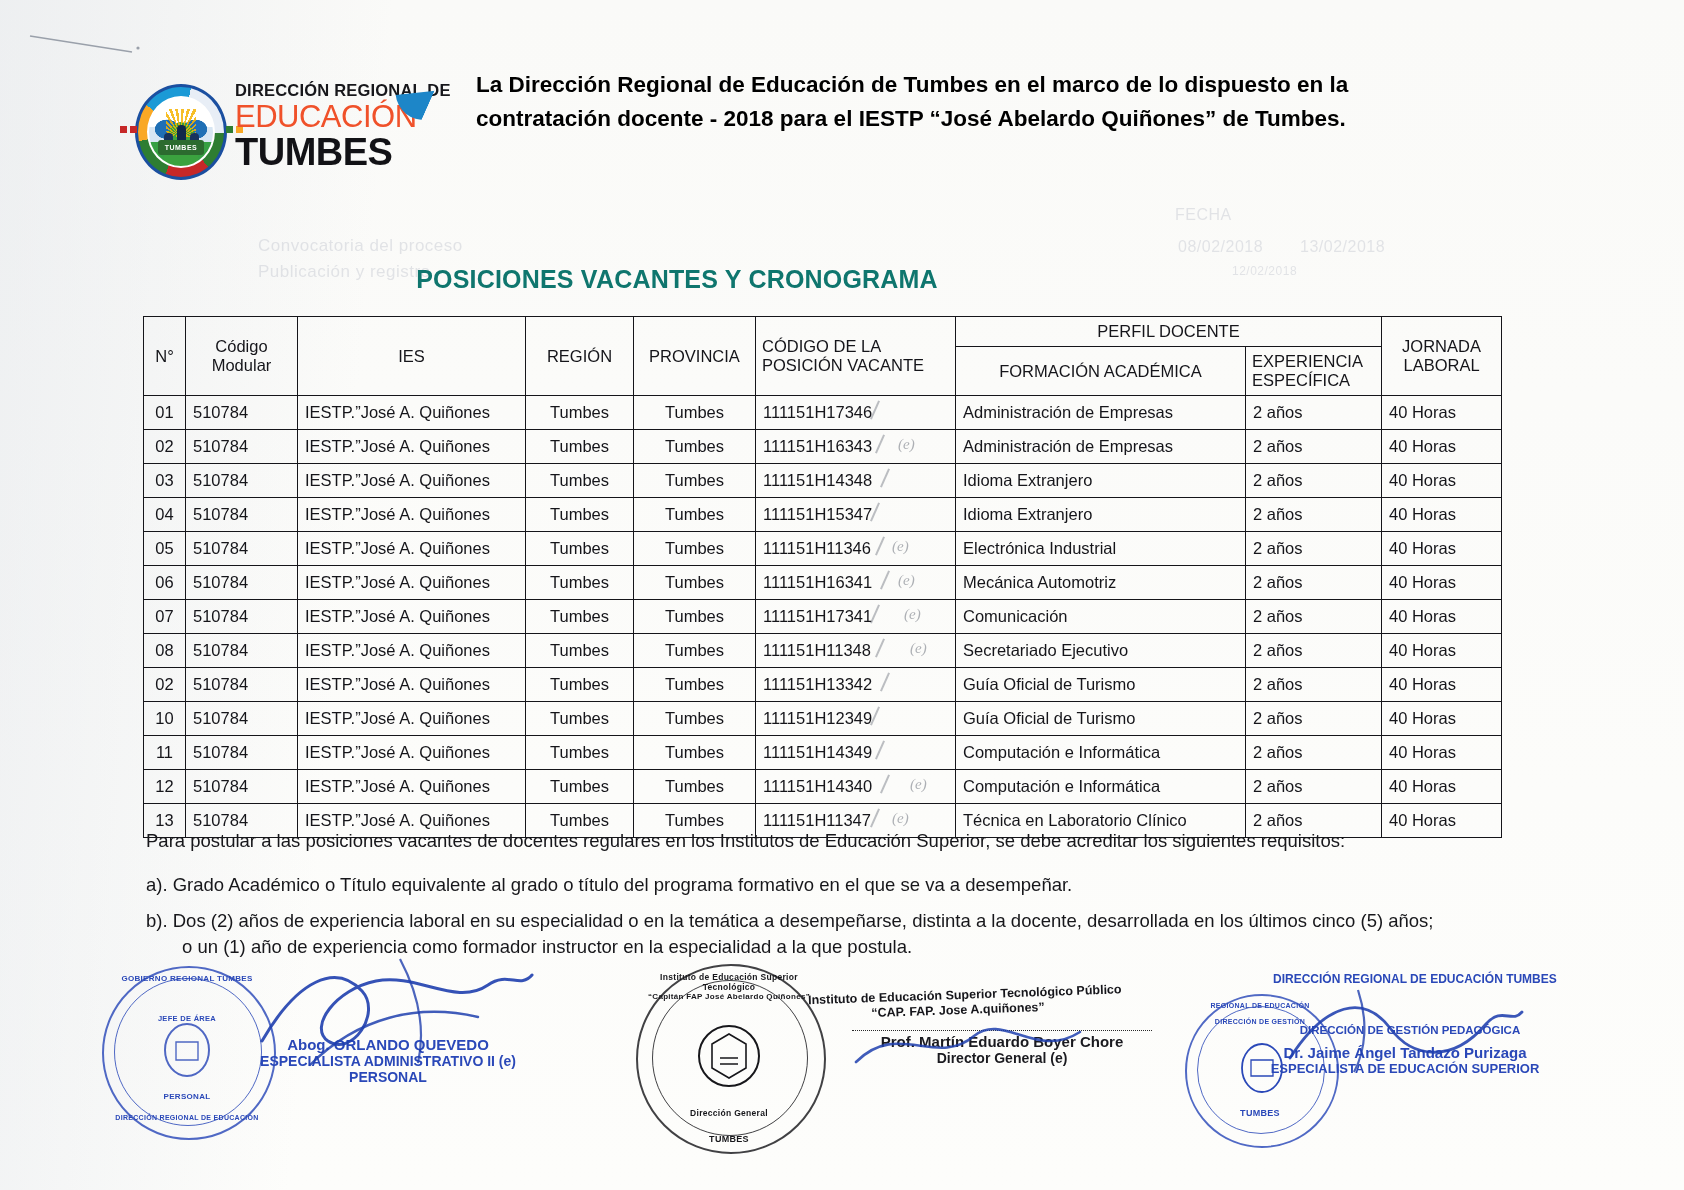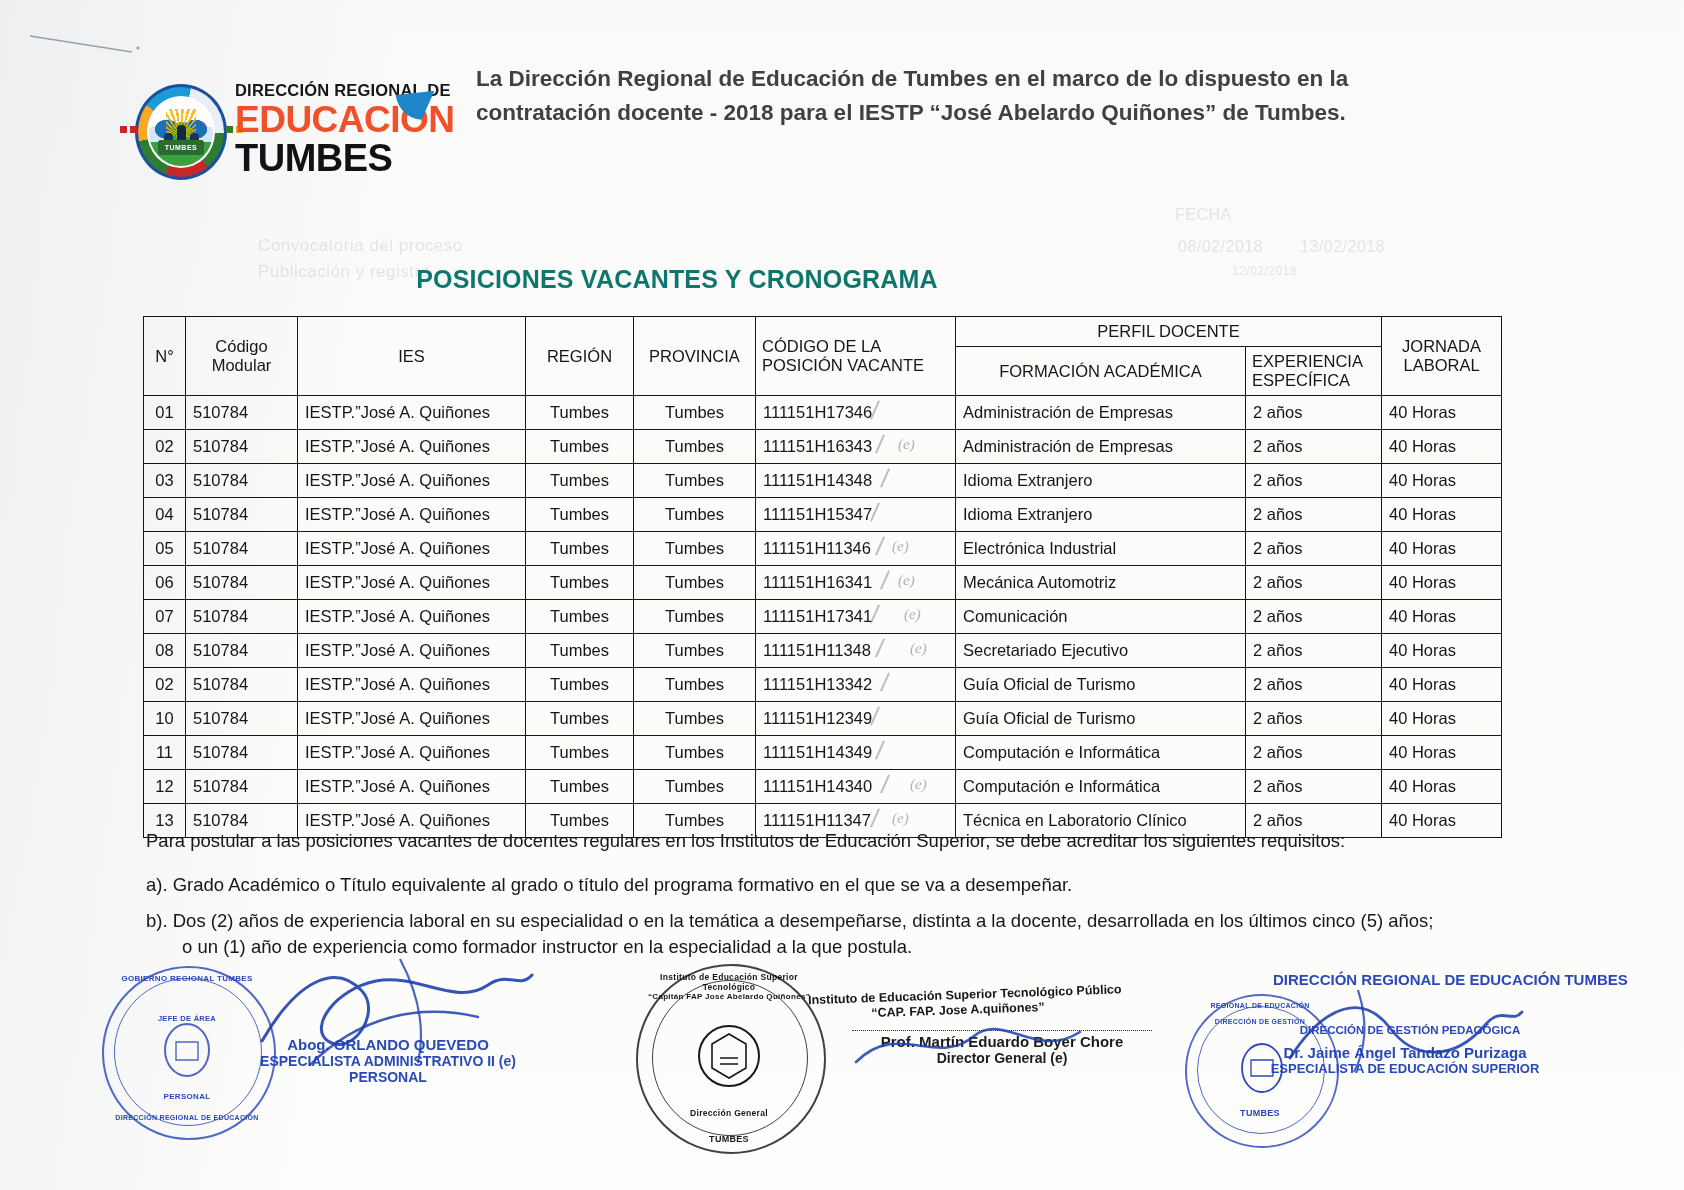--- a/index.html
+++ b/index.html
@@ -72,32 +72,32 @@
     letter-spacing:.5px;
   }
   .emblem .tick{position:absolute;width:7px;height:7px;background:#c62828;}
   .emblem .tick.t1{left:-5px;top:44%;}
   .emblem .tick.t2{left:-15px;top:44%;}
   .emblem .tick.t3{right:-6px;top:44%;background:#2e7d32;}
   .emblem .tick.t4{right:-16px;top:44%;background:#f9a825;}
 
   .logo-text{position:absolute;left:100px;top:4px;}
   .logo-l1{font-size:16.5px;font-weight:bold;letter-spacing:.2px;color:#17171b;line-height:1;}
-  .logo-l2{font-size:37px;font-weight:bold;color:#f0512a;line-height:1;margin-top:2px;letter-spacing:-.5px;}
+  .logo-l2{font-size:31px;font-weight:normal;color:#f0512a;line-height:1;margin-top:2px;letter-spacing:-.5px;}
   .logo-l3{font-size:38px;font-weight:bold;color:#121216;line-height:1;margin-top:1px;letter-spacing:-.5px;}
   .logo-swoosh{
     position:absolute;left:262px;top:14px;width:54px;height:28px;
     background:linear-gradient(120deg,#1d86c8 0 55%, rgba(255,255,255,0) 56%);
     border-radius:0 0 0 40px;
     transform:rotate(-6deg);
   }
 
   .header-text{
-    position:absolute;left:476px;top:2px;width:900px;
-    font-size:22.5px;line-height:34px;font-weight:bold;color:#404040;
+    position:absolute;left:476px;top:8px;width:900px;
+    font-size:22.5px;line-height:34px;font-weight:bold;color:#000000;
   }
   .header-text div{white-space:nowrap;}
 
   .doc-title{
     position:absolute;left:0;top:265px;width:1354px;text-align:center;
     font-size:25px;font-weight:bold;letter-spacing:.2px;color:#0f766e;
   }
 
   
   .table-wrap{position:absolute;left:143px;top:316px;width:1358px;}
@@ -472,21 +472,21 @@
     <div class="seal inner2" style="left:12px;top:38px;width:126px;height:126px;"></div>
     <div class="seal-txt" style="left:0px;top:34px;width:150px;font-size:7px;">REGIONAL DE EDUCACIÓN</div>
     <div class="seal-txt" style="left:0px;top:50px;width:150px;font-size:7px;">DIRECCIÓN DE GESTIÓN</div>
     <div class="seal-txt" style="left:0px;top:140px;width:150px;font-size:9px;">TUMBES</div>
     <svg style="position:absolute;left:40px;top:62px;width:74px;height:76px;" viewBox="0 0 74 76">
       <ellipse cx="37" cy="38" rx="20" ry="24" fill="none" stroke="#2a48b8" stroke-width="1.8"></ellipse>
       <path d="M26 30 h22 v16 h-22z" fill="none" stroke="#2a48b8" stroke-width="1.3"></path>
     </svg>
   </div>
   <div class="stamp" style="left:1245px;top:972px;width:330px;">
-    <div class="stamp-head blue" style="font-size:15px;padding-left:28px;">DIRECCIÓN REGIONAL DE EDUCACIÓN TUMBES</div>
+    <div class="stamp-head blue" style="font-size:12px;padding-left:28px;">DIRECCIÓN REGIONAL DE EDUCACIÓN TUMBES</div>
     <div class="stamp-head blue" style="font-size:11.5px;text-align:center;margin-top:36px;">DIRECCIÓN DE GESTIÓN PEDAGÓGICA</div>
   </div>
   <svg class="sig-svg" style="left:1272px;top:980px;width:260px;height:100px;" viewBox="0 0 260 100">
     <path d="M18 78 C54 22, 92 14, 118 48 C140 78, 180 84, 214 44 C230 26, 240 44, 250 32" fill="none" stroke="#1f3fae" stroke-width="2.8" stroke-linecap="round" opacity=".88"></path>
     <path d="M86 10 C96 40, 94 70, 82 92" fill="none" stroke="#1f3fae" stroke-width="2.2" opacity=".8"></path>
   </svg>
   <div class="sign-block" style="left:1235px;top:1044px;width:340px;">
     <div class="sign-name blue">Dr. Jaime Ángel Tandazo Purizaga</div>
     <div class="sign-role blue" style="font-size:13px;">ESPECIALISTA DE EDUCACIÓN SUPERIOR</div>
   </div>

